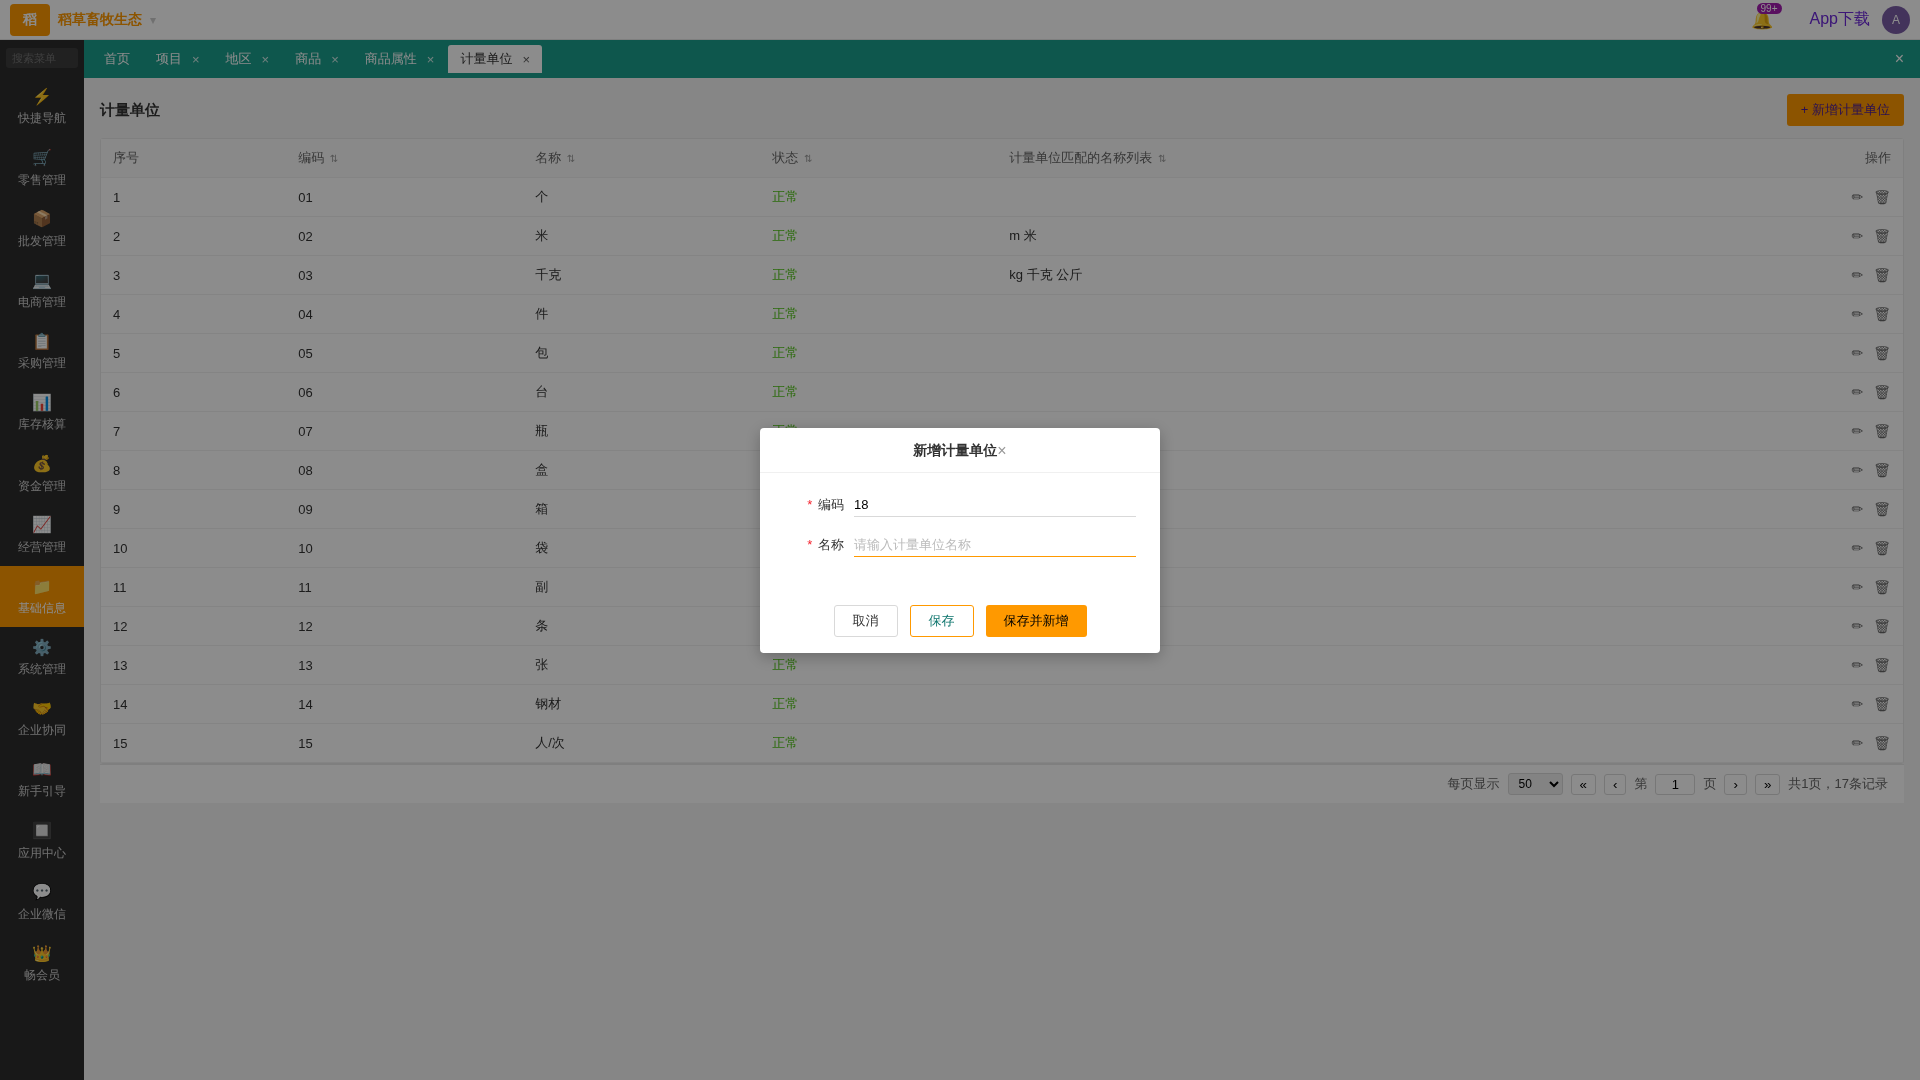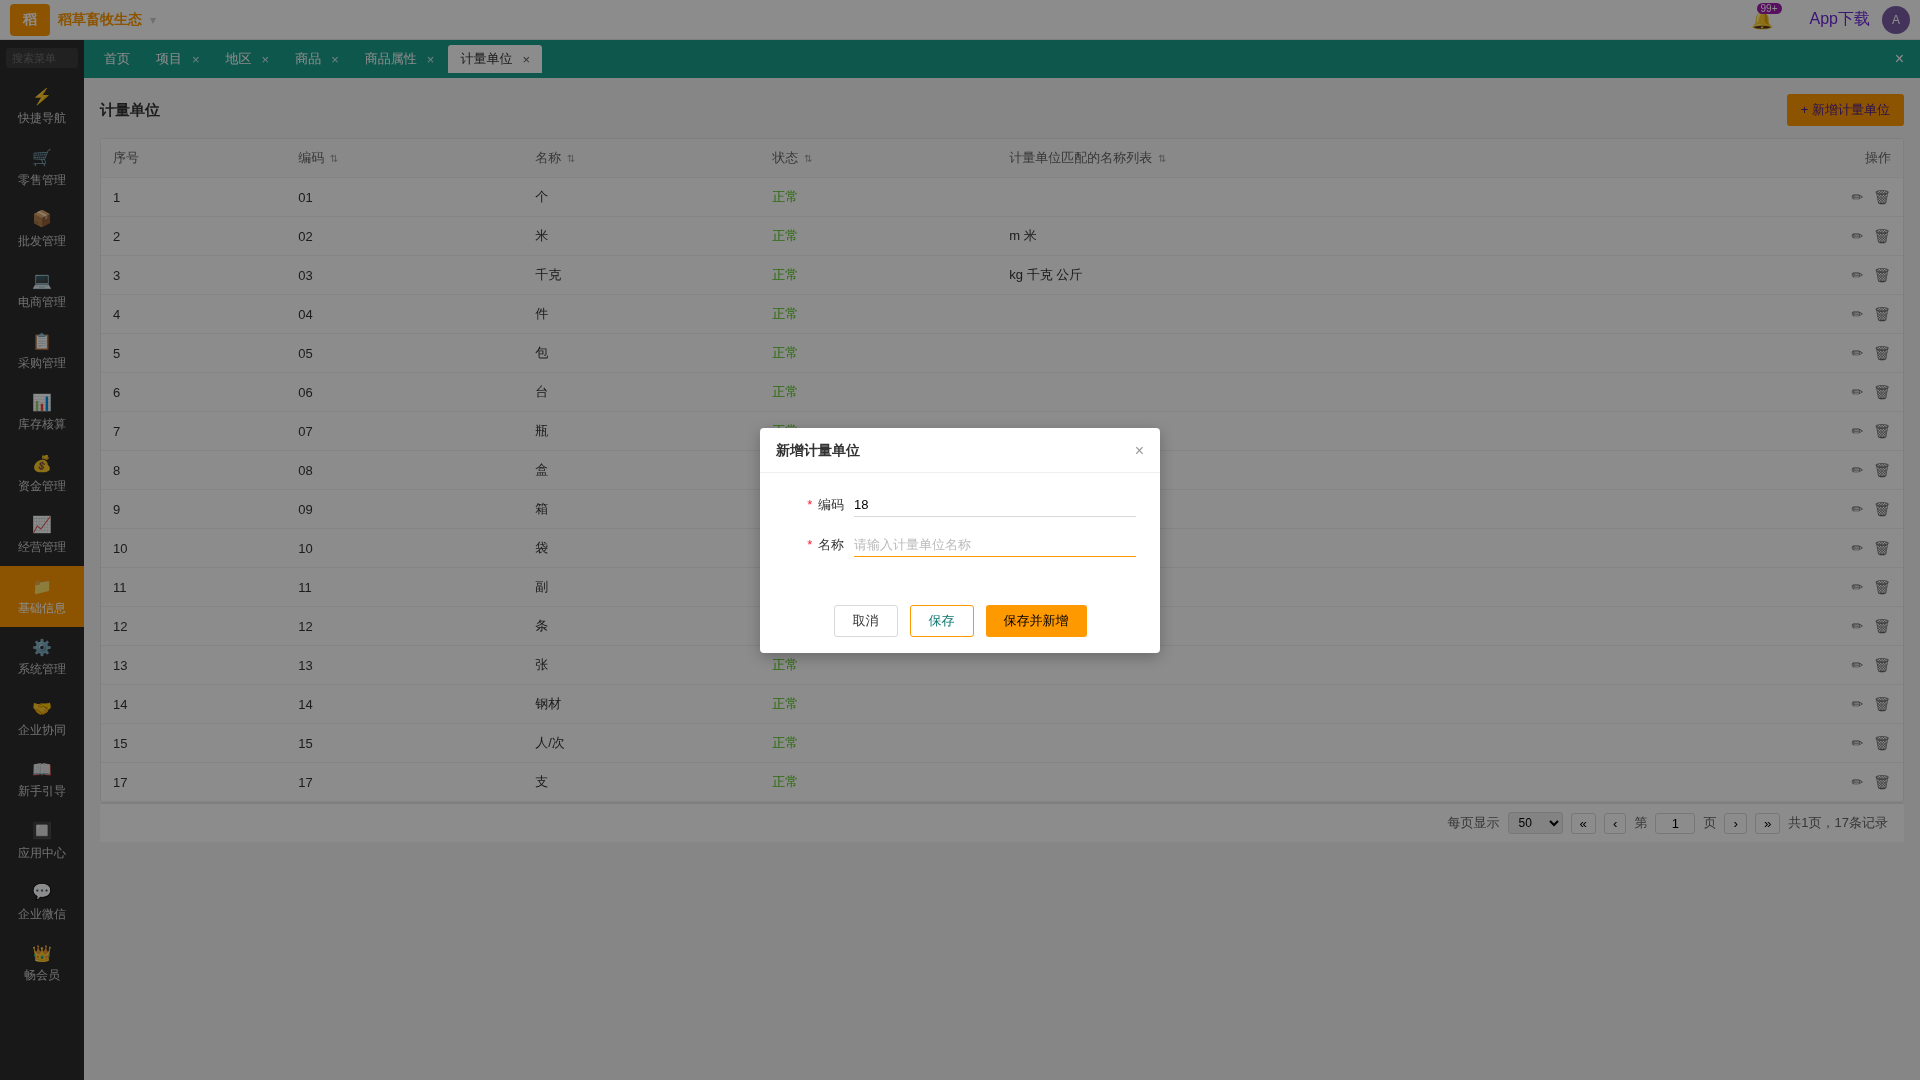--- a/index.html
+++ b/index.html
@@ -203,21 +203,21 @@
     }
     .modal {
       background: #fff;
       border-radius: 4px;
       width: 400px;
       box-shadow: 0 4px 16px rgba(0,0,0,0.25);
     }
     .modal-header {
       display: flex;
       align-items: center;
-      justify-content: space-between;
+      justify-content: center;
       padding: 14px 16px 12px;
       border-bottom: 1px solid #f0f0f0;
     }
     .modal-title { font-size: 14px; font-weight: bold; color: #333; }
     .modal-close {
       cursor: pointer;
       color: #999;
       font-size: 16px;
       line-height: 1;
     }
@@ -639,33 +639,20 @@
       <td>人/次</td>
       <td><span class="status-normal">正常</span></td>
       <td></td>
       <td style="text-align:right;">
         <div class="action-icons" style="justify-content:flex-end;">
           <span class="action-icon">✏</span>
           <span class="action-icon">🗑</span>
         </div>
       </td>
     </tr>
-              <tr>
-      <td>17</td>
-      <td>17</td>
-      <td>支</td>
-      <td><span class="status-normal">正常</span></td>
-      <td></td>
-      <td style="text-align:right;">
-        <div class="action-icons" style="justify-content:flex-end;">
-          <span class="action-icon">✏</span>
-          <span class="action-icon">🗑</span>
-        </div>
-      </td>
-    </tr>
             </tbody>
         </table>
       </div>
 
       <div class="pagination-bar">
         <span>每页显示</span>
         <select class="page-size-select">
           <option>50</option>
           <option>100</option>
           <option>200</option>

